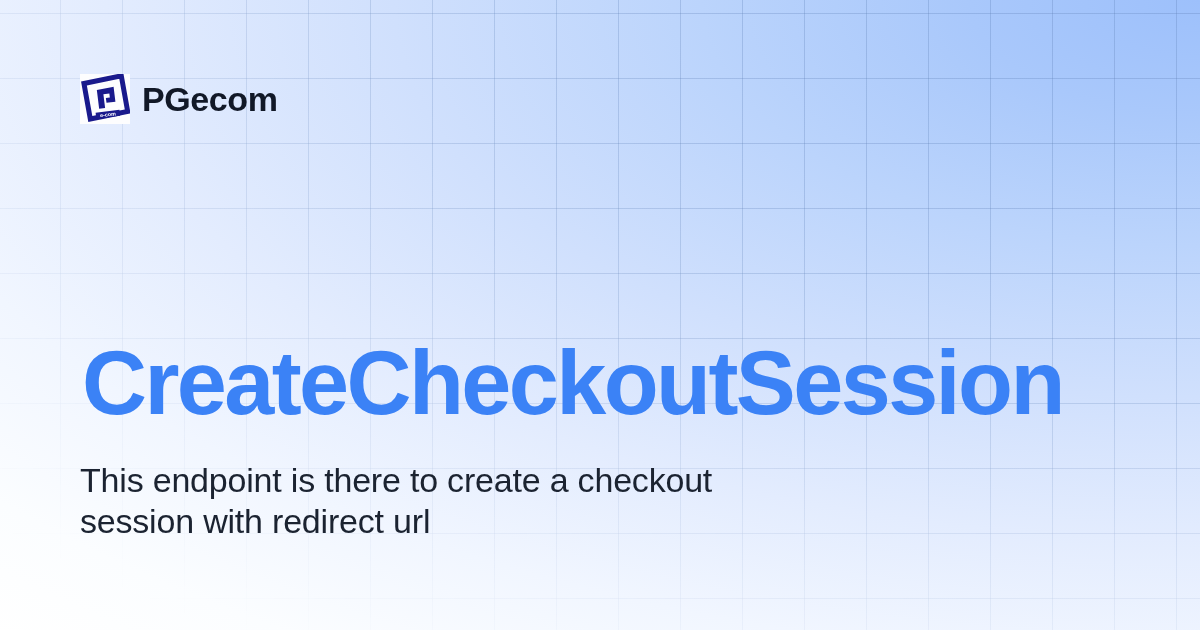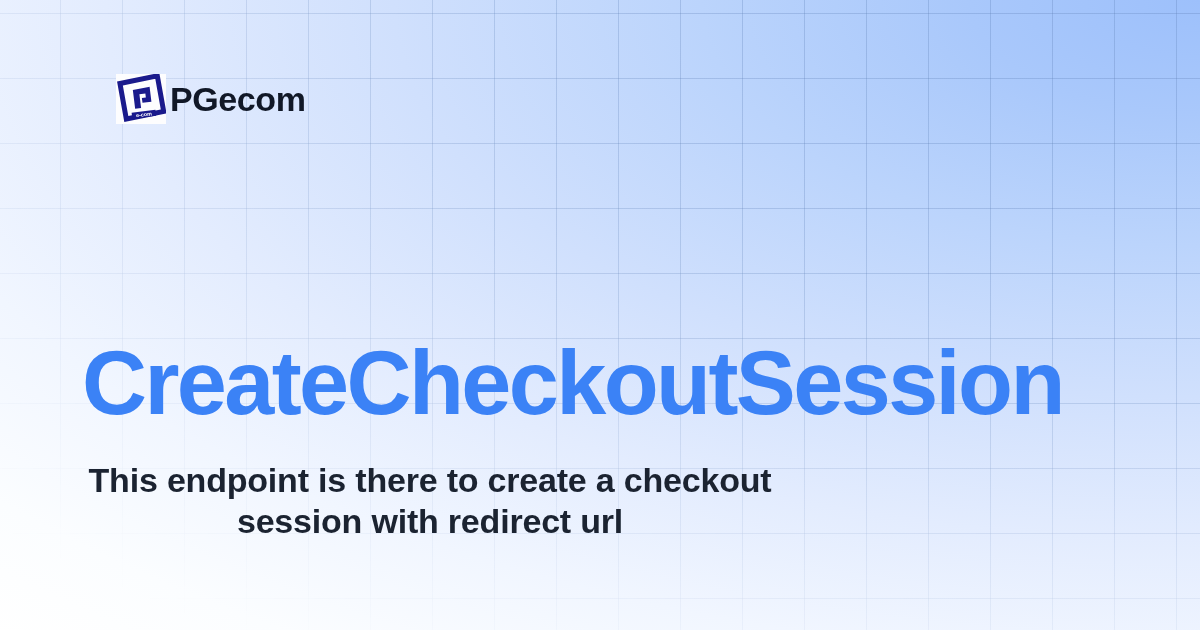--- a/index.html
+++ b/index.html
@@ -71,22 +71,21 @@
     box-sizing: border-box;
   }
 
   
   .brand {
     position: absolute;
     top: 74px;
     left: 80px;
     display: flex;
     align-items: center;
-    gap: 4px;
-    margin-left: 36px;
+    gap: 12px;
   }
   .brand-logo {
     width: 50px;
     height: 50px;
     background: #fdfdfe;
     display: block;
     flex: 0 0 auto;
   }
   .brand-name {
     font-size: 34px;
@@ -110,26 +109,25 @@
     color: #3b82f6;
     letter-spacing: -2.6px;
     line-height: 1.0;
     margin: 2px;
     white-space: nowrap;
   }
   .page-subtitle {
     margin: 0;
     margin-top: 32px;
     font-size: 34px;
-    font-weight: bold;
+    font-weight: normal;
     color: #1b2331;
     line-height: 41px;
     letter-spacing: -0.2px;
     max-width: 700px;
-    text-align: center;
   }
 </style>
 </head>
 <body>
 
 <div class="banner">
 
   <div class="bg-gradient"></div>
   <div class="bg-grid"></div>
 

